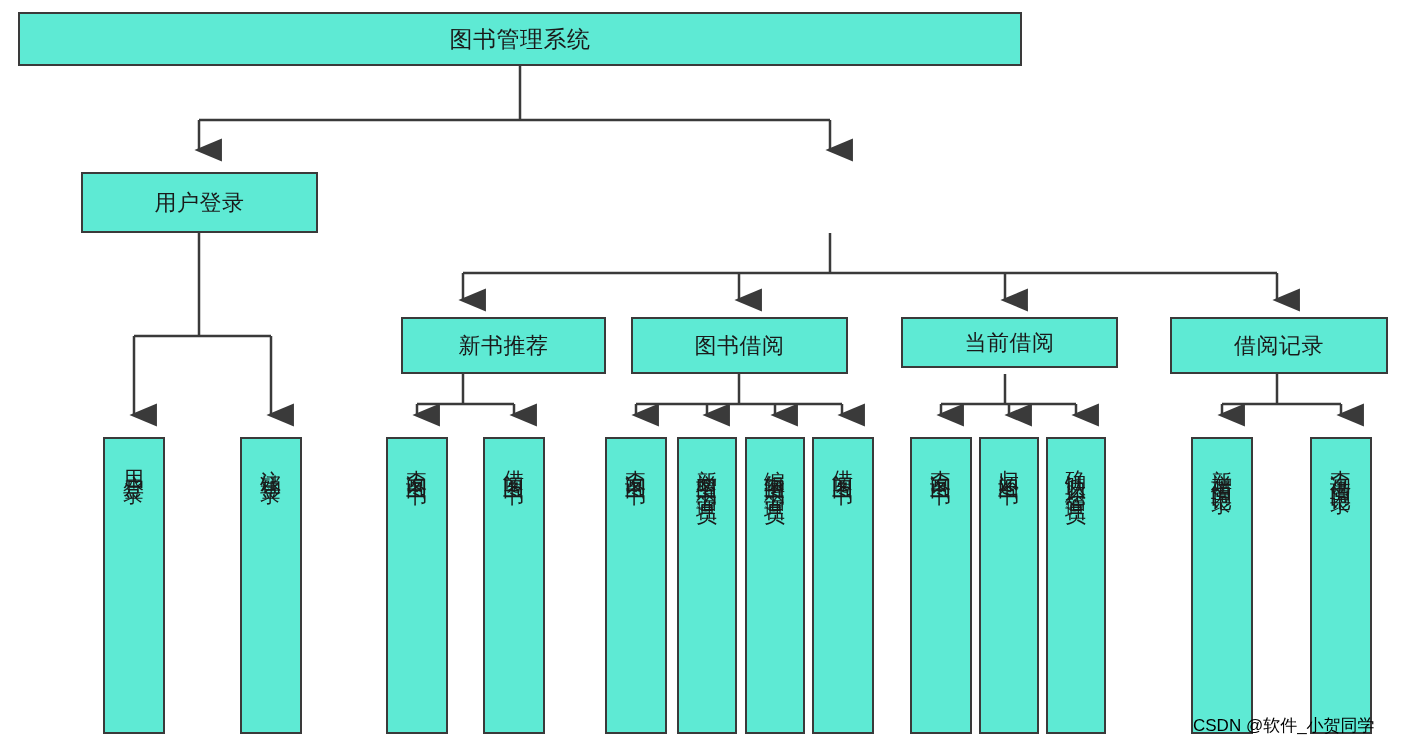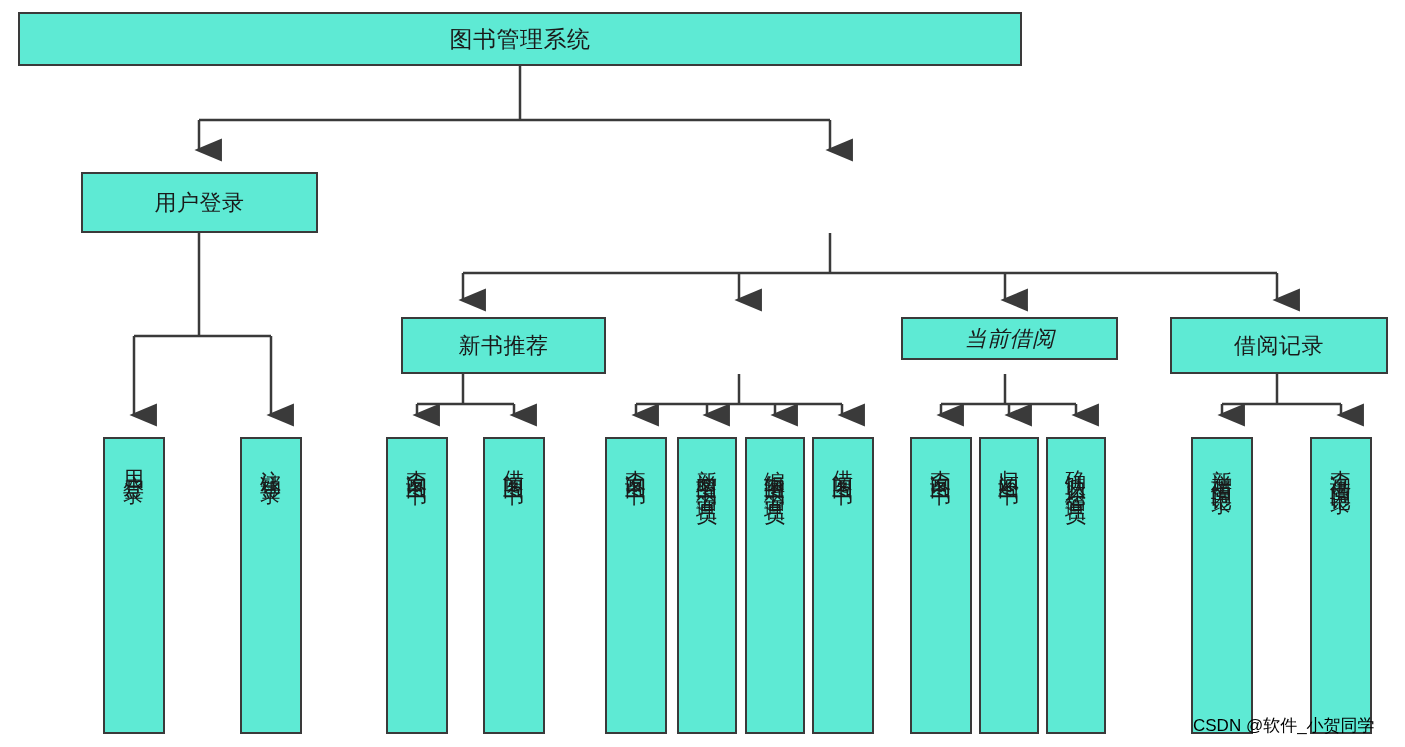--- a/index.html
+++ b/index.html
@@ -136,21 +136,24 @@
     <span class="node-label">图书管理系统</span>
   </div>
 
   <div class="node horiz" style="left:81px; top:172px; width:237px; height:61px;">
     <span class="node-label">用户登录</span>
   </div>
 
   <div class="node horiz" style="left:361px; top:317px; width:205px; height:57px;margin-left:40px;">
     <span class="node-label">新书推荐</span>
   </div>
-  <div class="node horiz" style="left:901px; top:317px; width:217px; height:43px;font-style:italic;">
+  <div class="node horiz" style="left:631px; top:317px; width:217px; height:57px;">
+    <span class="node-label">图书借阅</span>
+  </div>
+  <div class="node horiz" style="left:901px; top:317px; width:217px; height:51px;">
     <span class="node-label">当前借阅</span>
   </div>
   <div class="node horiz" style="left:1170px; top:317px; width:218px; height:57px;">
     <span class="node-label">借阅记录</span>
   </div>
 
   <div class="node vert" style="left:103px; top:437px; width:62px; height:297px;">
     <span class="node-label">用户登录</span>
   </div>
   <div class="node vert" style="left:240px; top:437px; width:62px; height:297px;">

